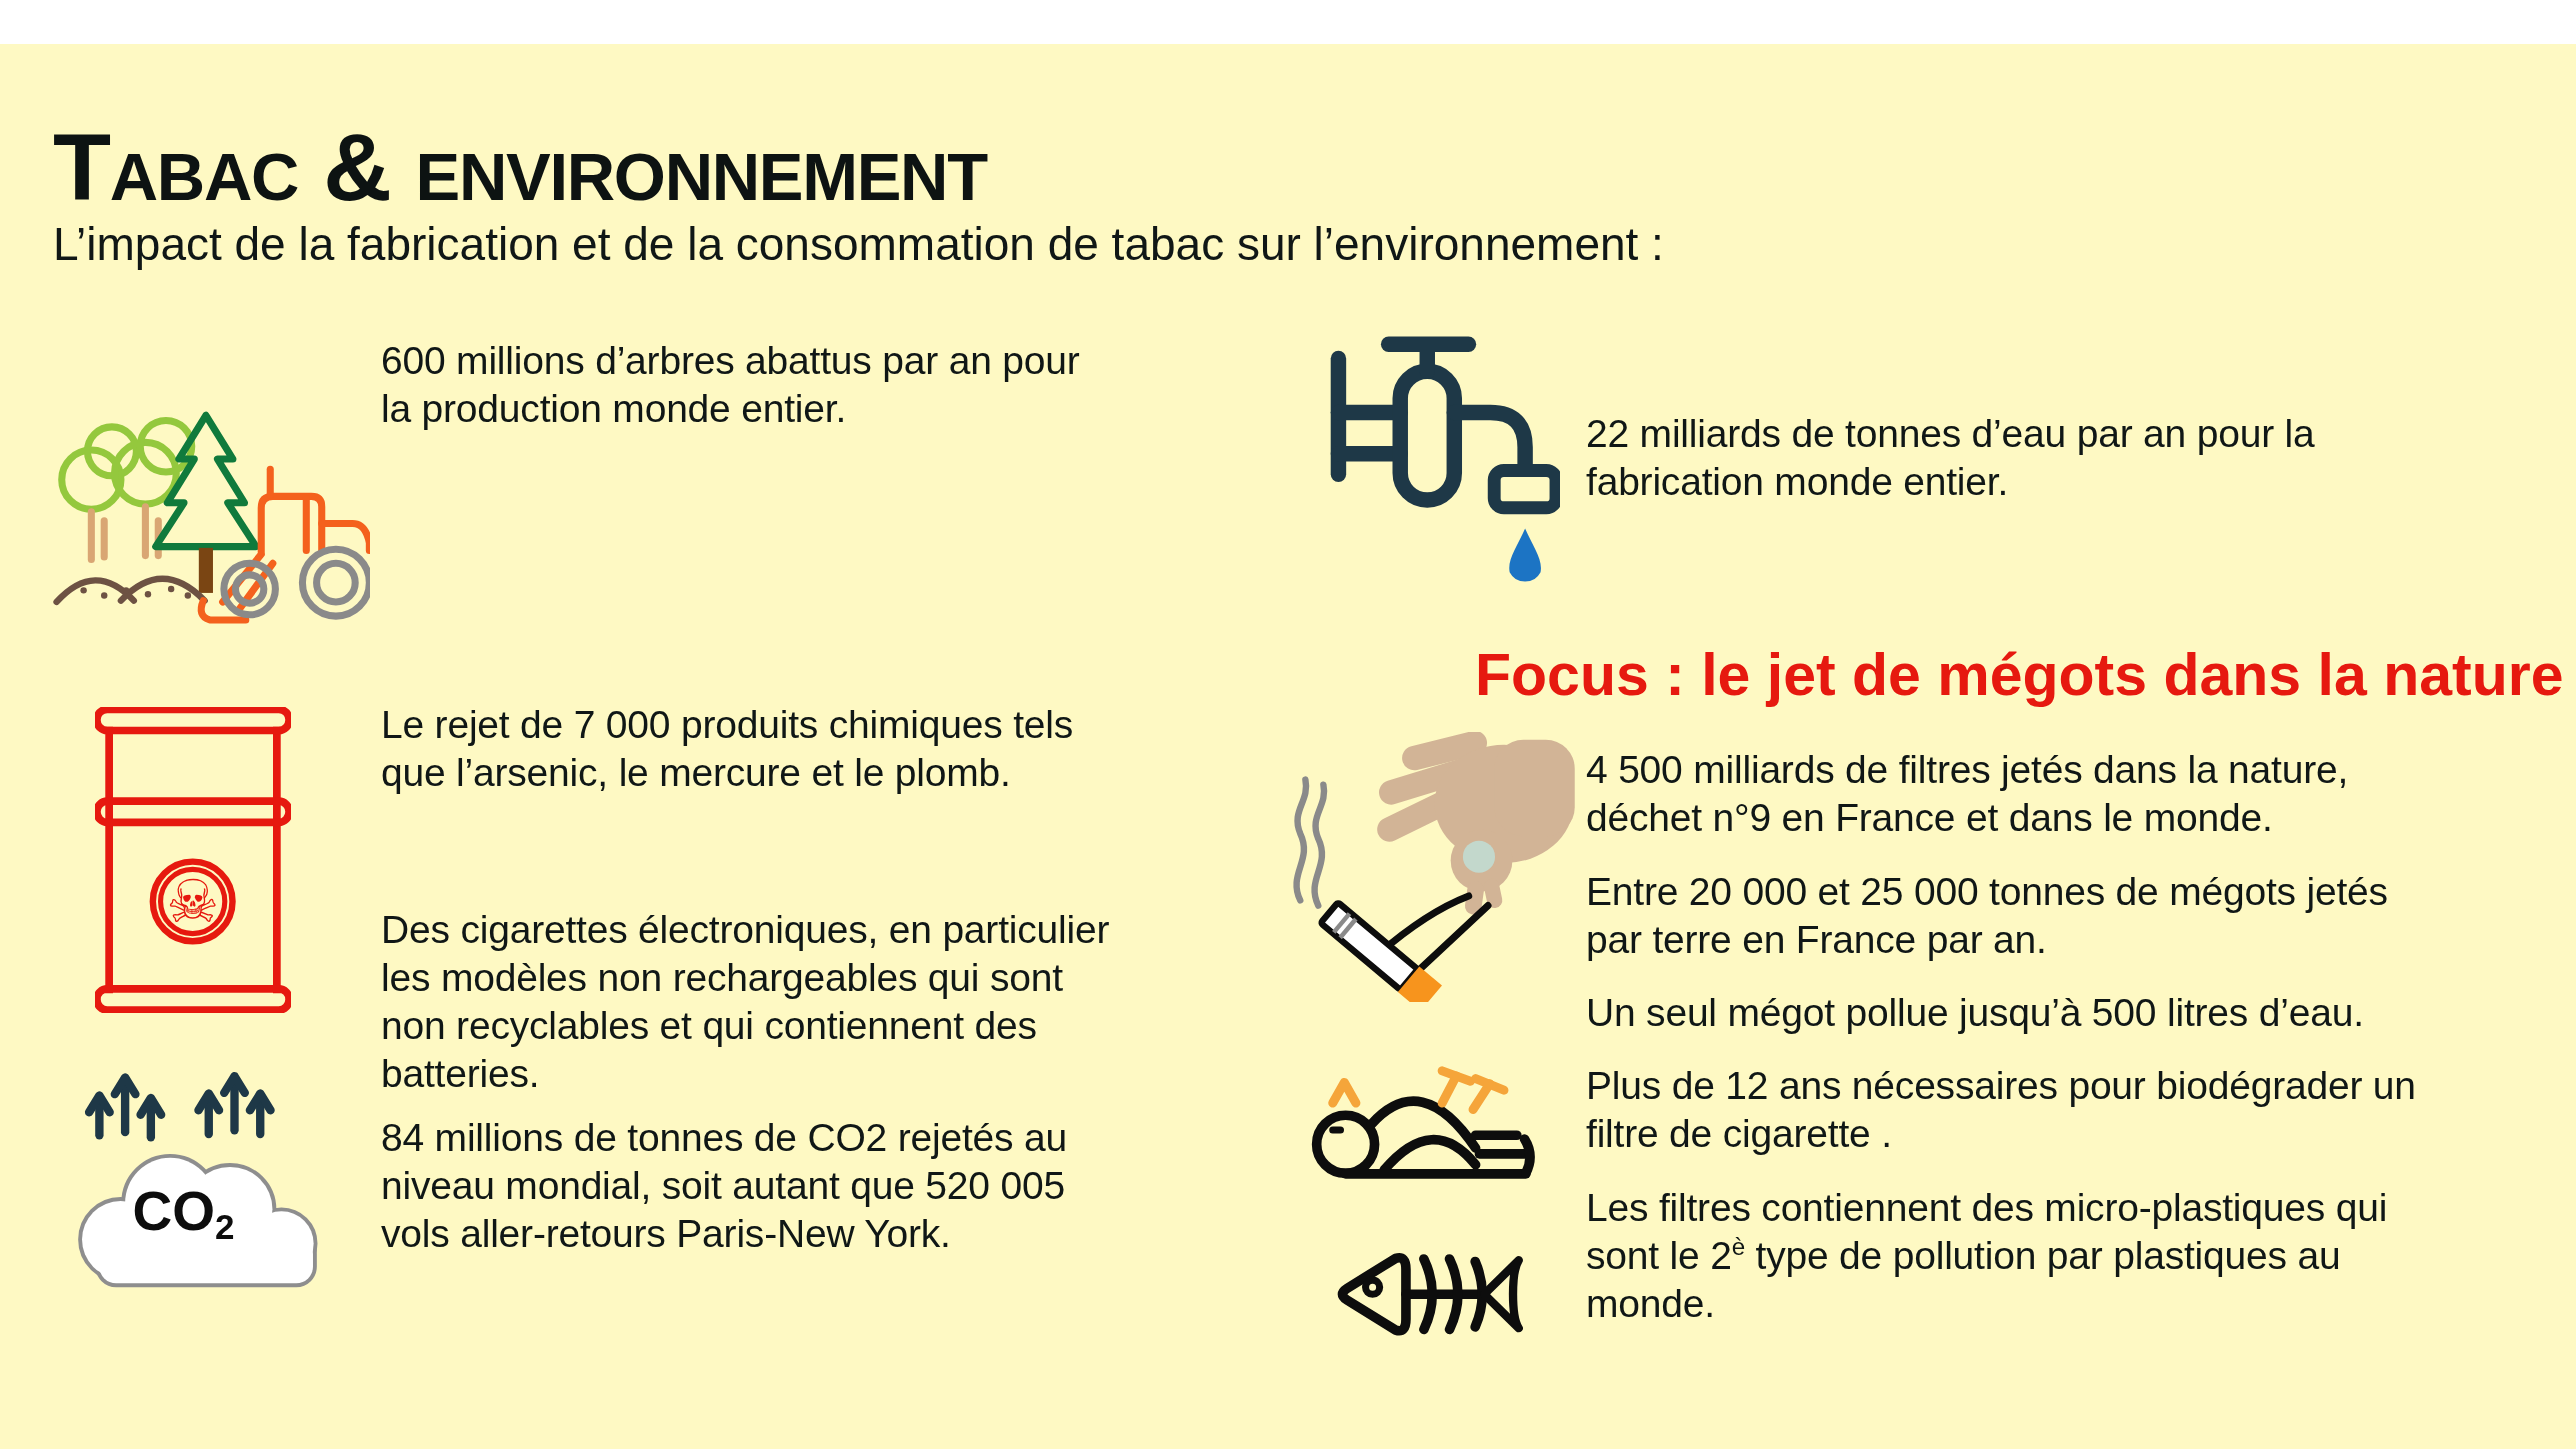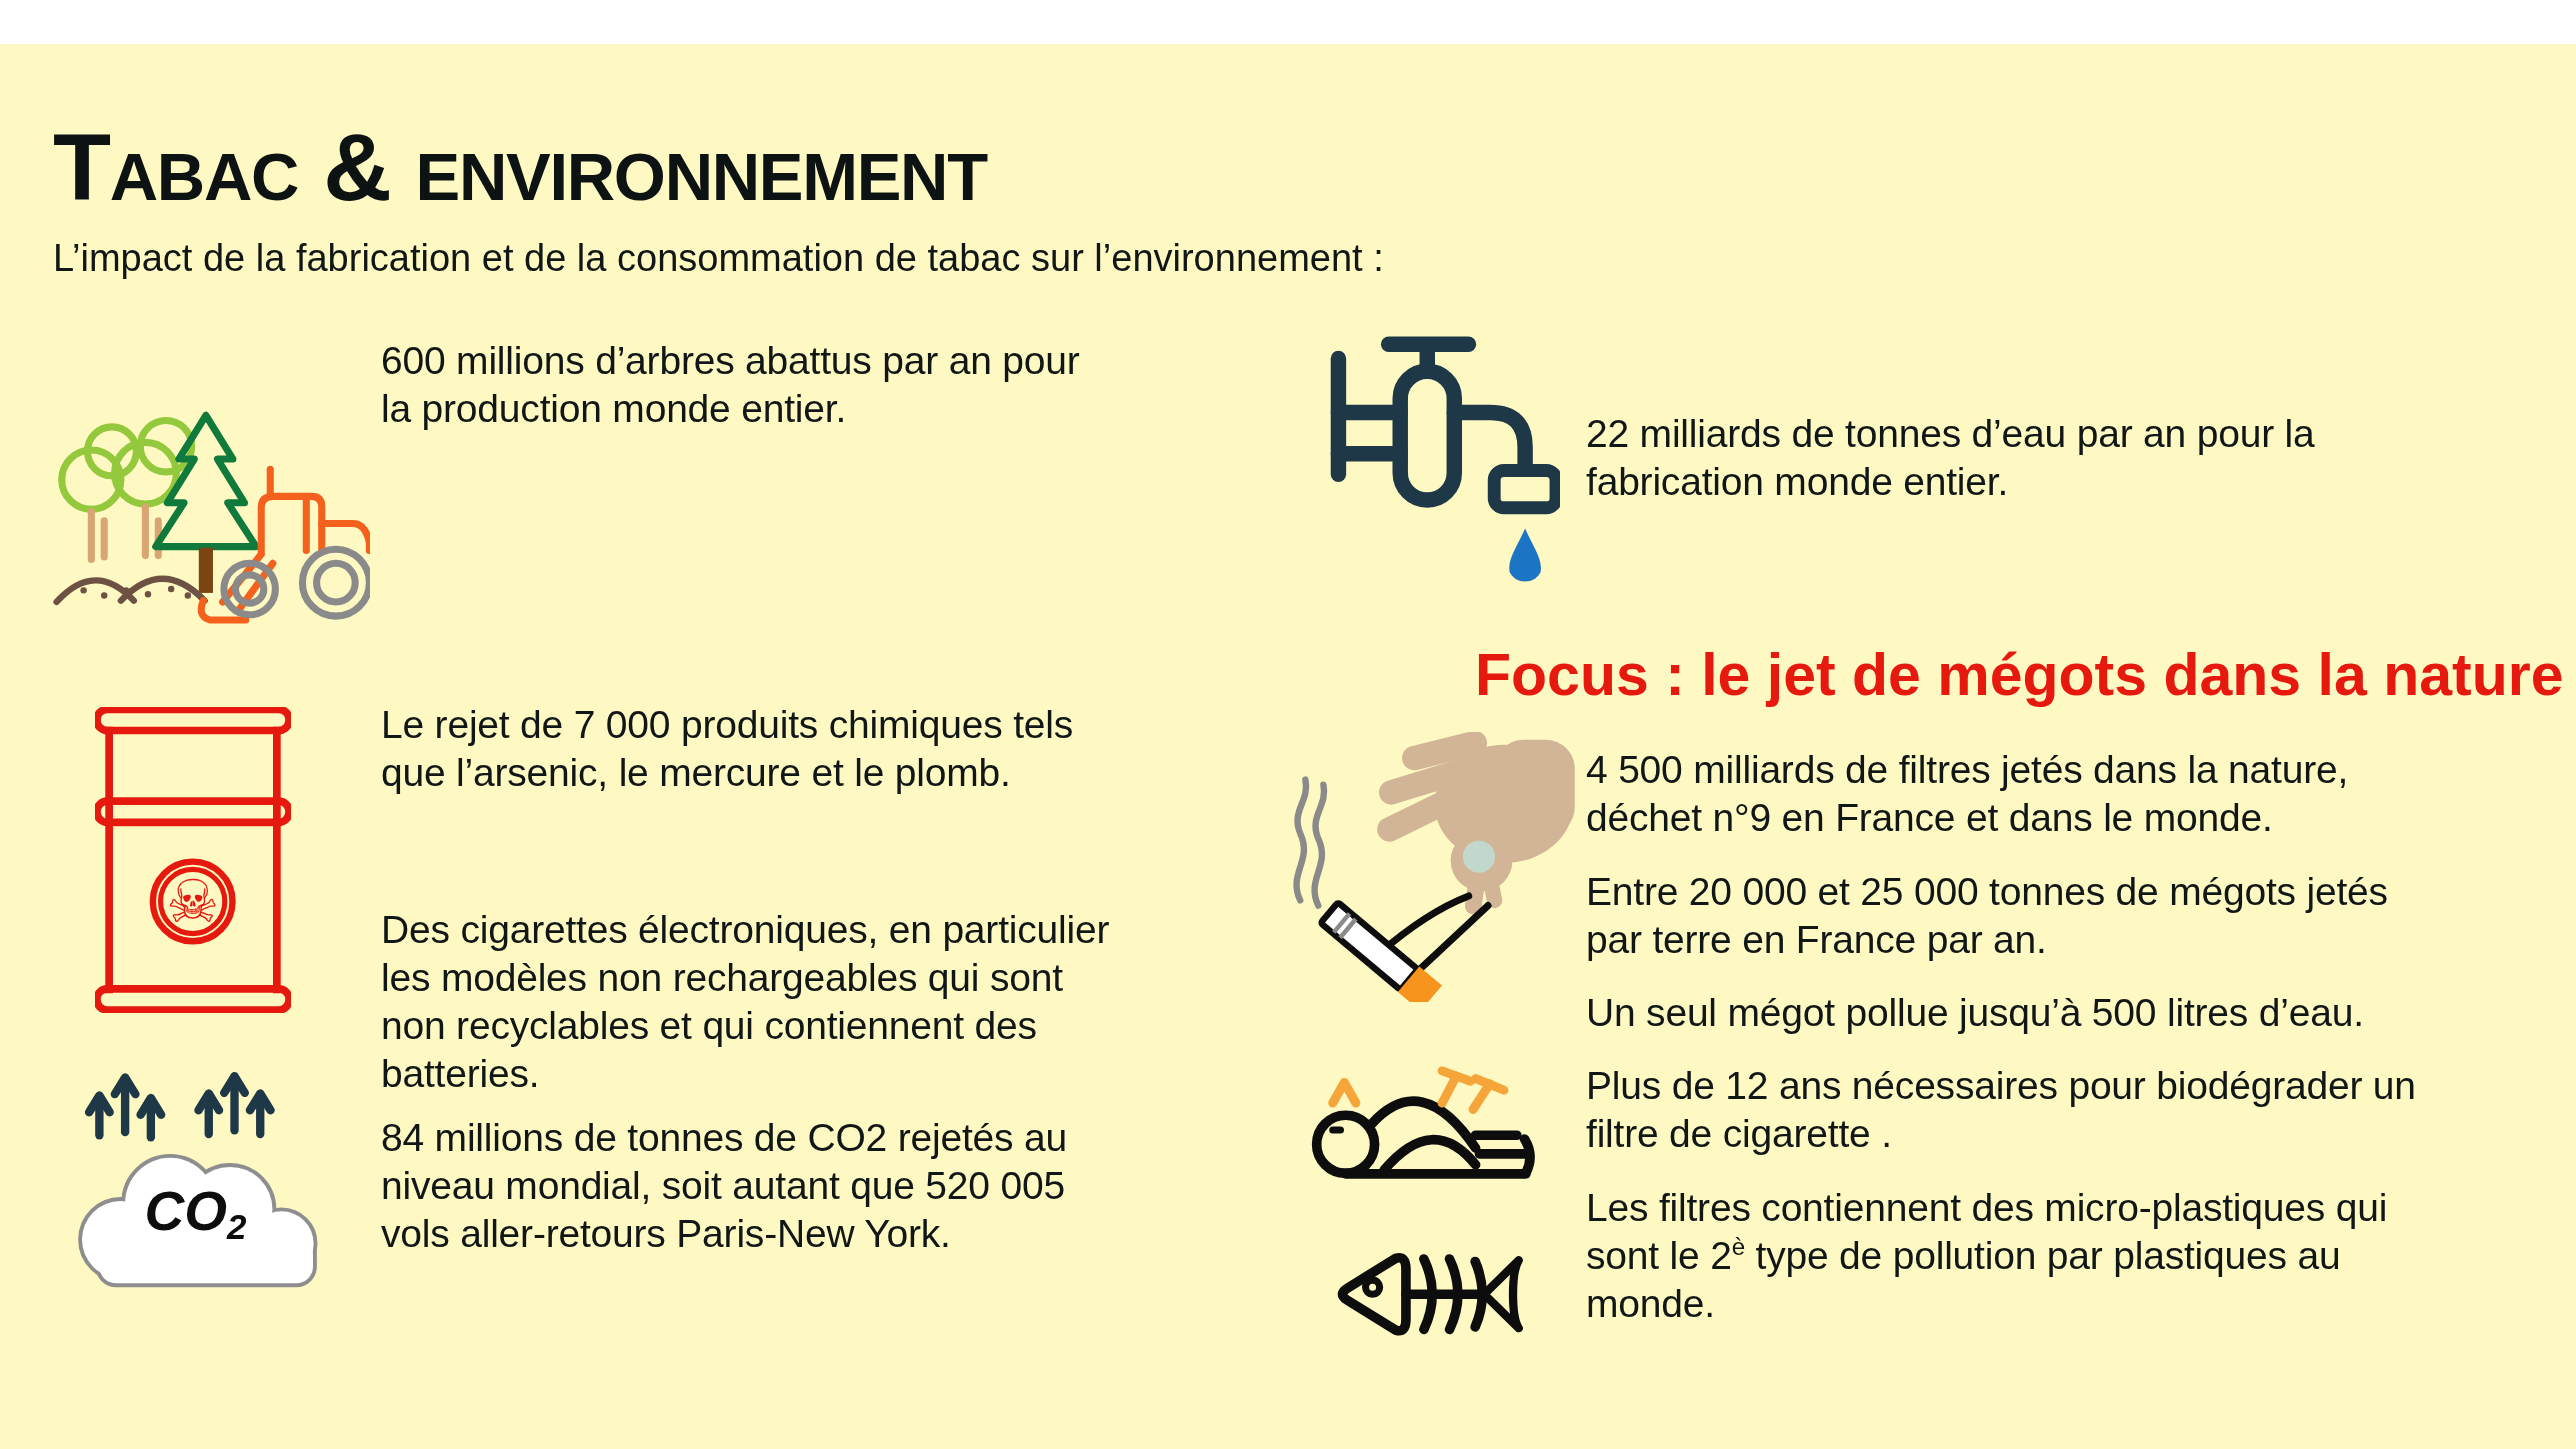--- a/index.html
+++ b/index.html
@@ -1,20 +1,20 @@
 <!DOCTYPE html>
 <html style="font-size:10.3px"><head>
 <meta charset="utf-8">
 <style>
   html,body{margin:0;padding:0;}
   body{font-family:"Liberation Sans","DejaVu Sans",sans-serif;}
   .stage{position:relative;width:2576px;height:1449px;background:#fef9c3;overflow:hidden;margin-top:44px;}
   .page-title{position:absolute;left:53px;top:72px;font-size:95px;line-height:103px;
     font-variant:small-caps;font-weight:600;letter-spacing:-1.3px;color:#0d1312;}
-  .page-subtitle{position:absolute;left:53px;top:187px;font-size:38px;line-height:54px;
+  .page-subtitle{position:absolute;left:53px;top:173px;font-size:46px;line-height:54px;
     font-weight:400;color:#101716;}
   .txt{position:absolute;font-size:39px;line-height:48px;color:#101716;
     white-space:pre-line;letter-spacing:-0.2px;}
   .left-col .txt, .txt.left{left:381px;width:914px;}
   .txt.right{left:1586px;width:985px;}
   .focus-heading{position:absolute;left:1475px;top:603px;width:953px;text-align:center;
     font-size:59px;line-height:57px;font-weight:700;color:#e6190f;white-space:nowrap;}
   .icon{position:absolute;}
   .co2-label{position:absolute;left:121px;top:111px;width:135px;text-align:center;
     font-weight:700;color:#0d0d0d;font-size:55px;line-height:59px;font-family:"Liberation Sans","DejaVu Sans",sans-serif;}
@@ -129,21 +129,21 @@
         <rect x="55" y="258" width="332" height="72" rx="26"></rect>
       </g>
       <g fill="#ffffff">
         <circle cx="88" cy="262" r="60"></circle>
           <circle cx="165" cy="205" r="70"></circle>
         <circle cx="258" cy="215" r="66"></circle>
           <circle cx="338" cy="268" r="50"></circle>
         <rect x="55" y="258" width="332" height="72" rx="26"></rect>
       </g>
     </svg>
-    <div class="co2-label" style="left:64px;font-style:italic;"><span>CO</span><span class="sub">2</span></div>
+    <div class="co2-label" style="left:52px;"><span>CO</span><span class="sub">2</span></div>
   </div>
 
   <div class="txt left" style="top:1070px;">84 millions de tonnes de CO2 rejetés au
 niveau mondial, soit autant que 520 005
 vols aller-retours Paris-New York.</div>
 
   <div class="icon" style="left:1328px;top:290px;">
     <svg width="232" height="280" viewBox="0 0 360 435">
       <g fill="none" stroke="#1e3847" stroke-width="24" stroke-linecap="round">
         <line x1="16" y1="38" x2="16" y2="218"></line>

